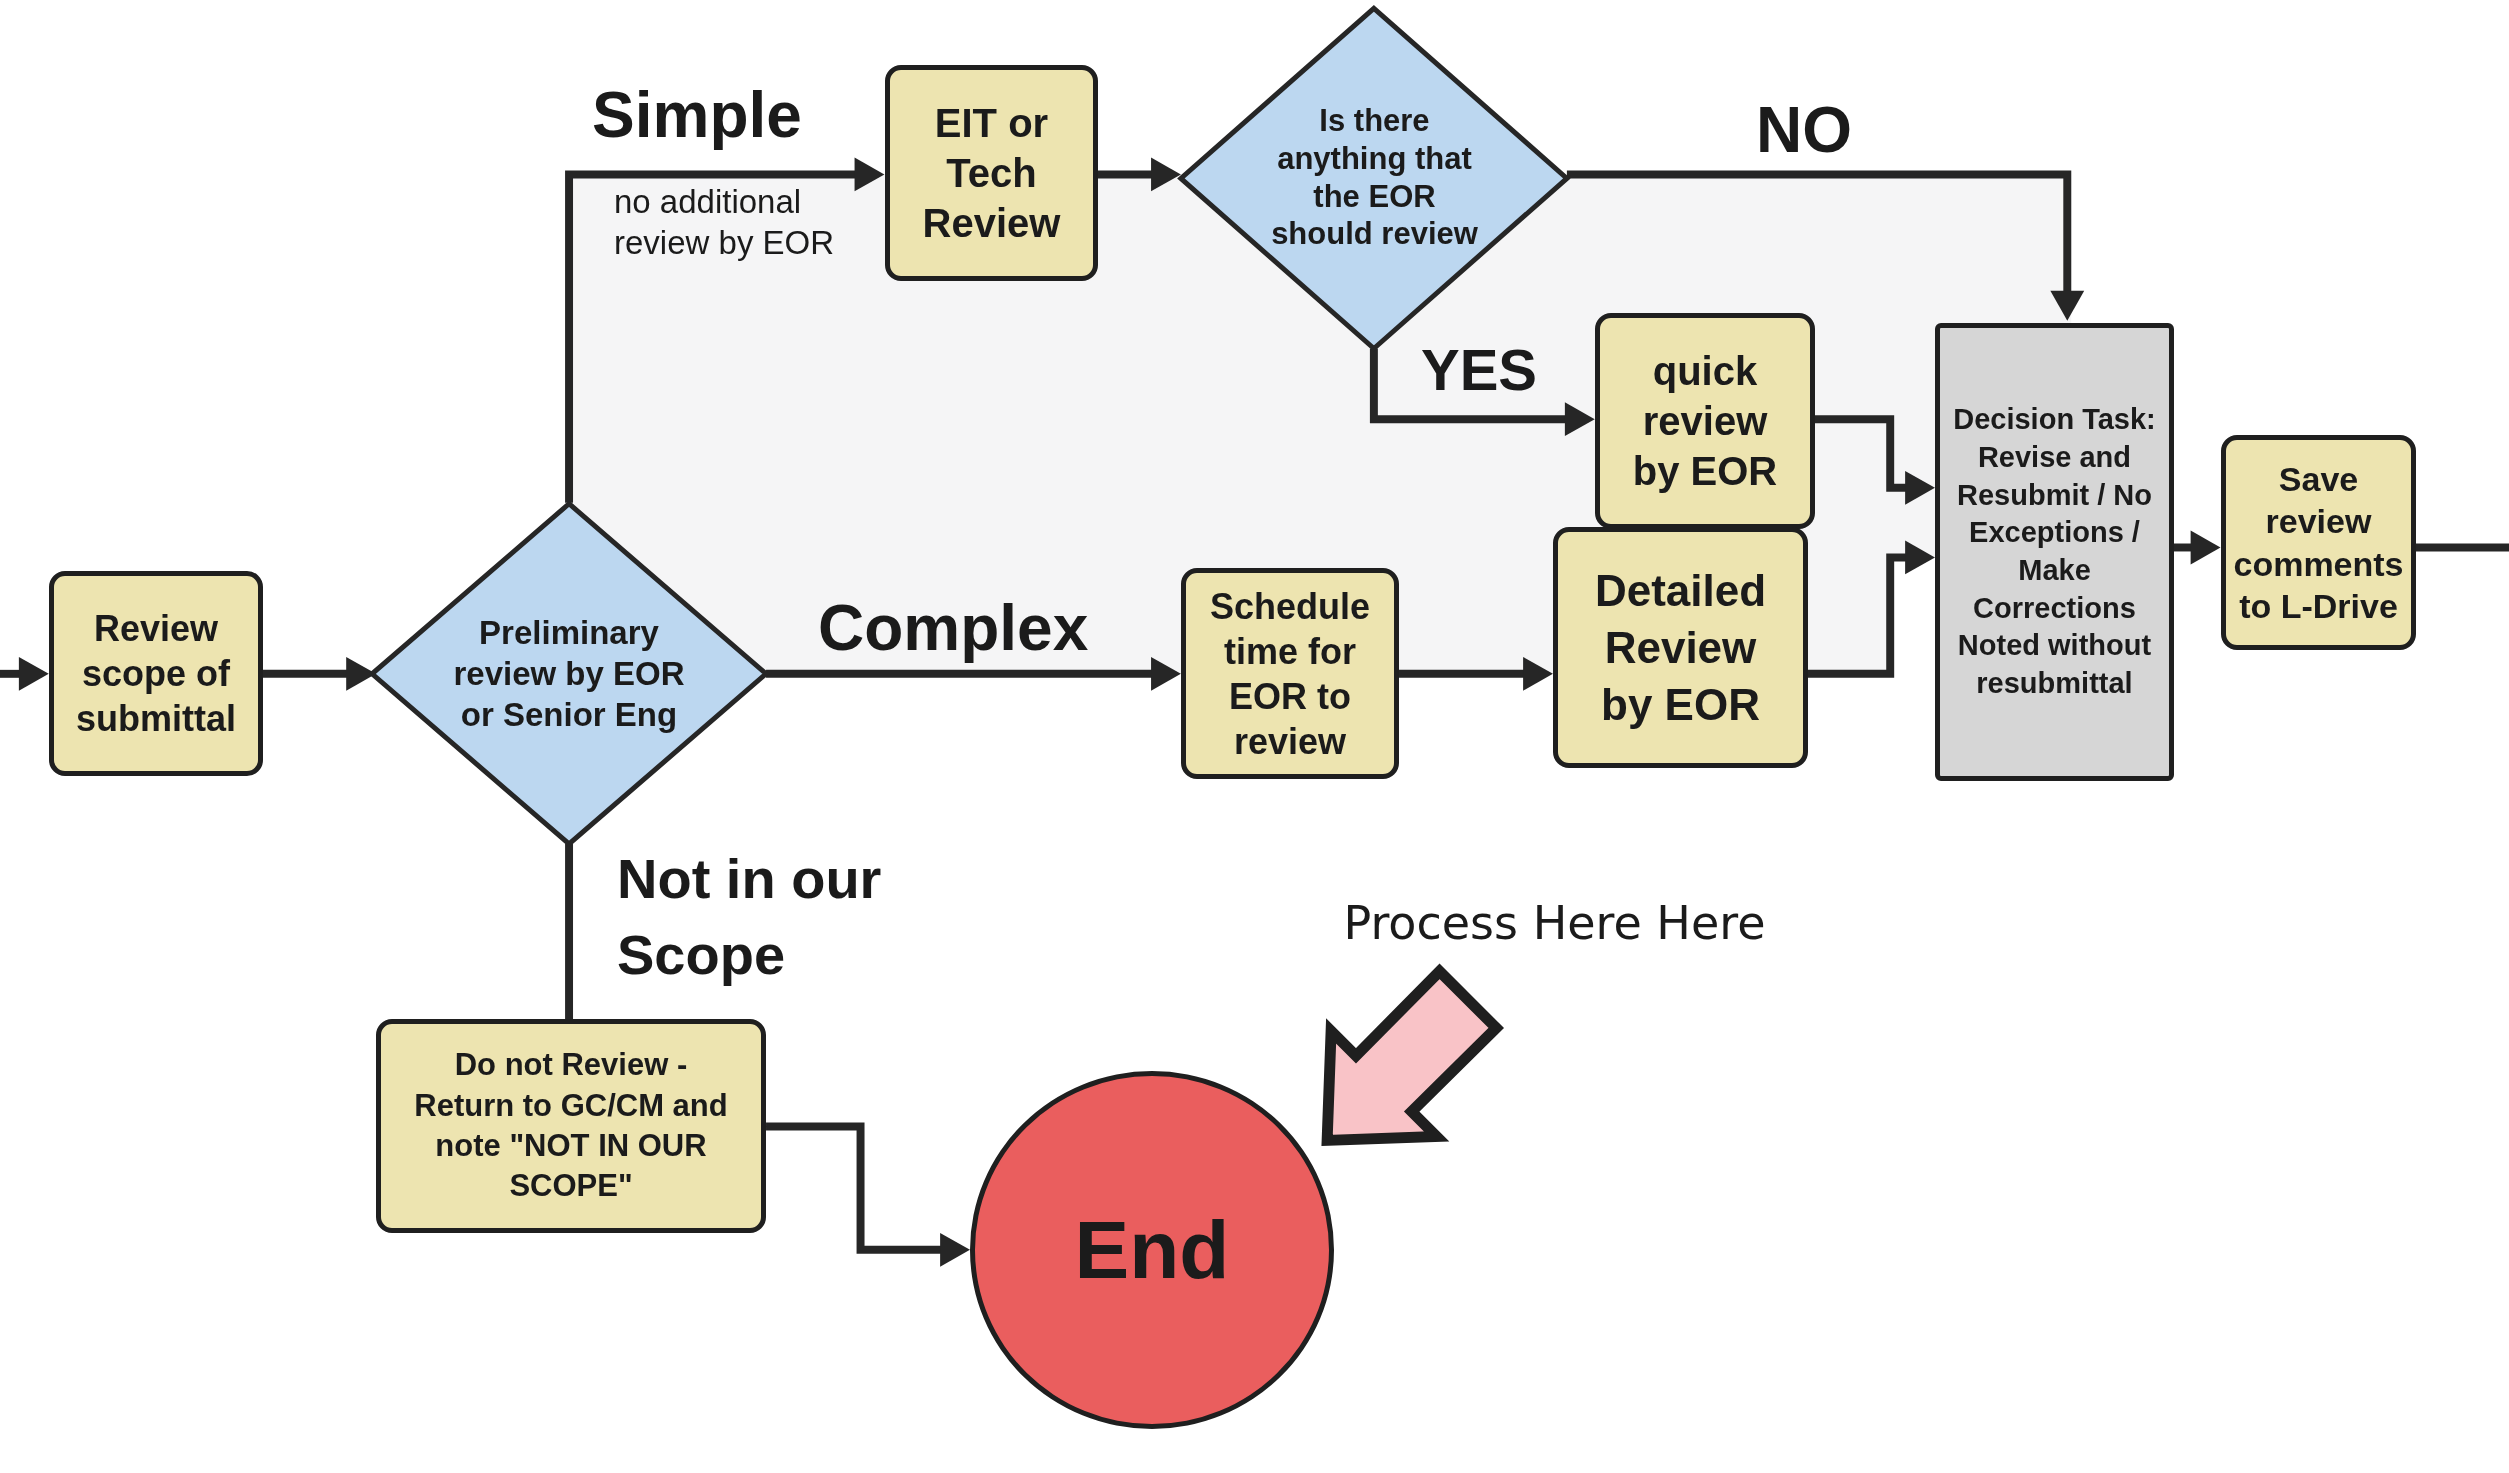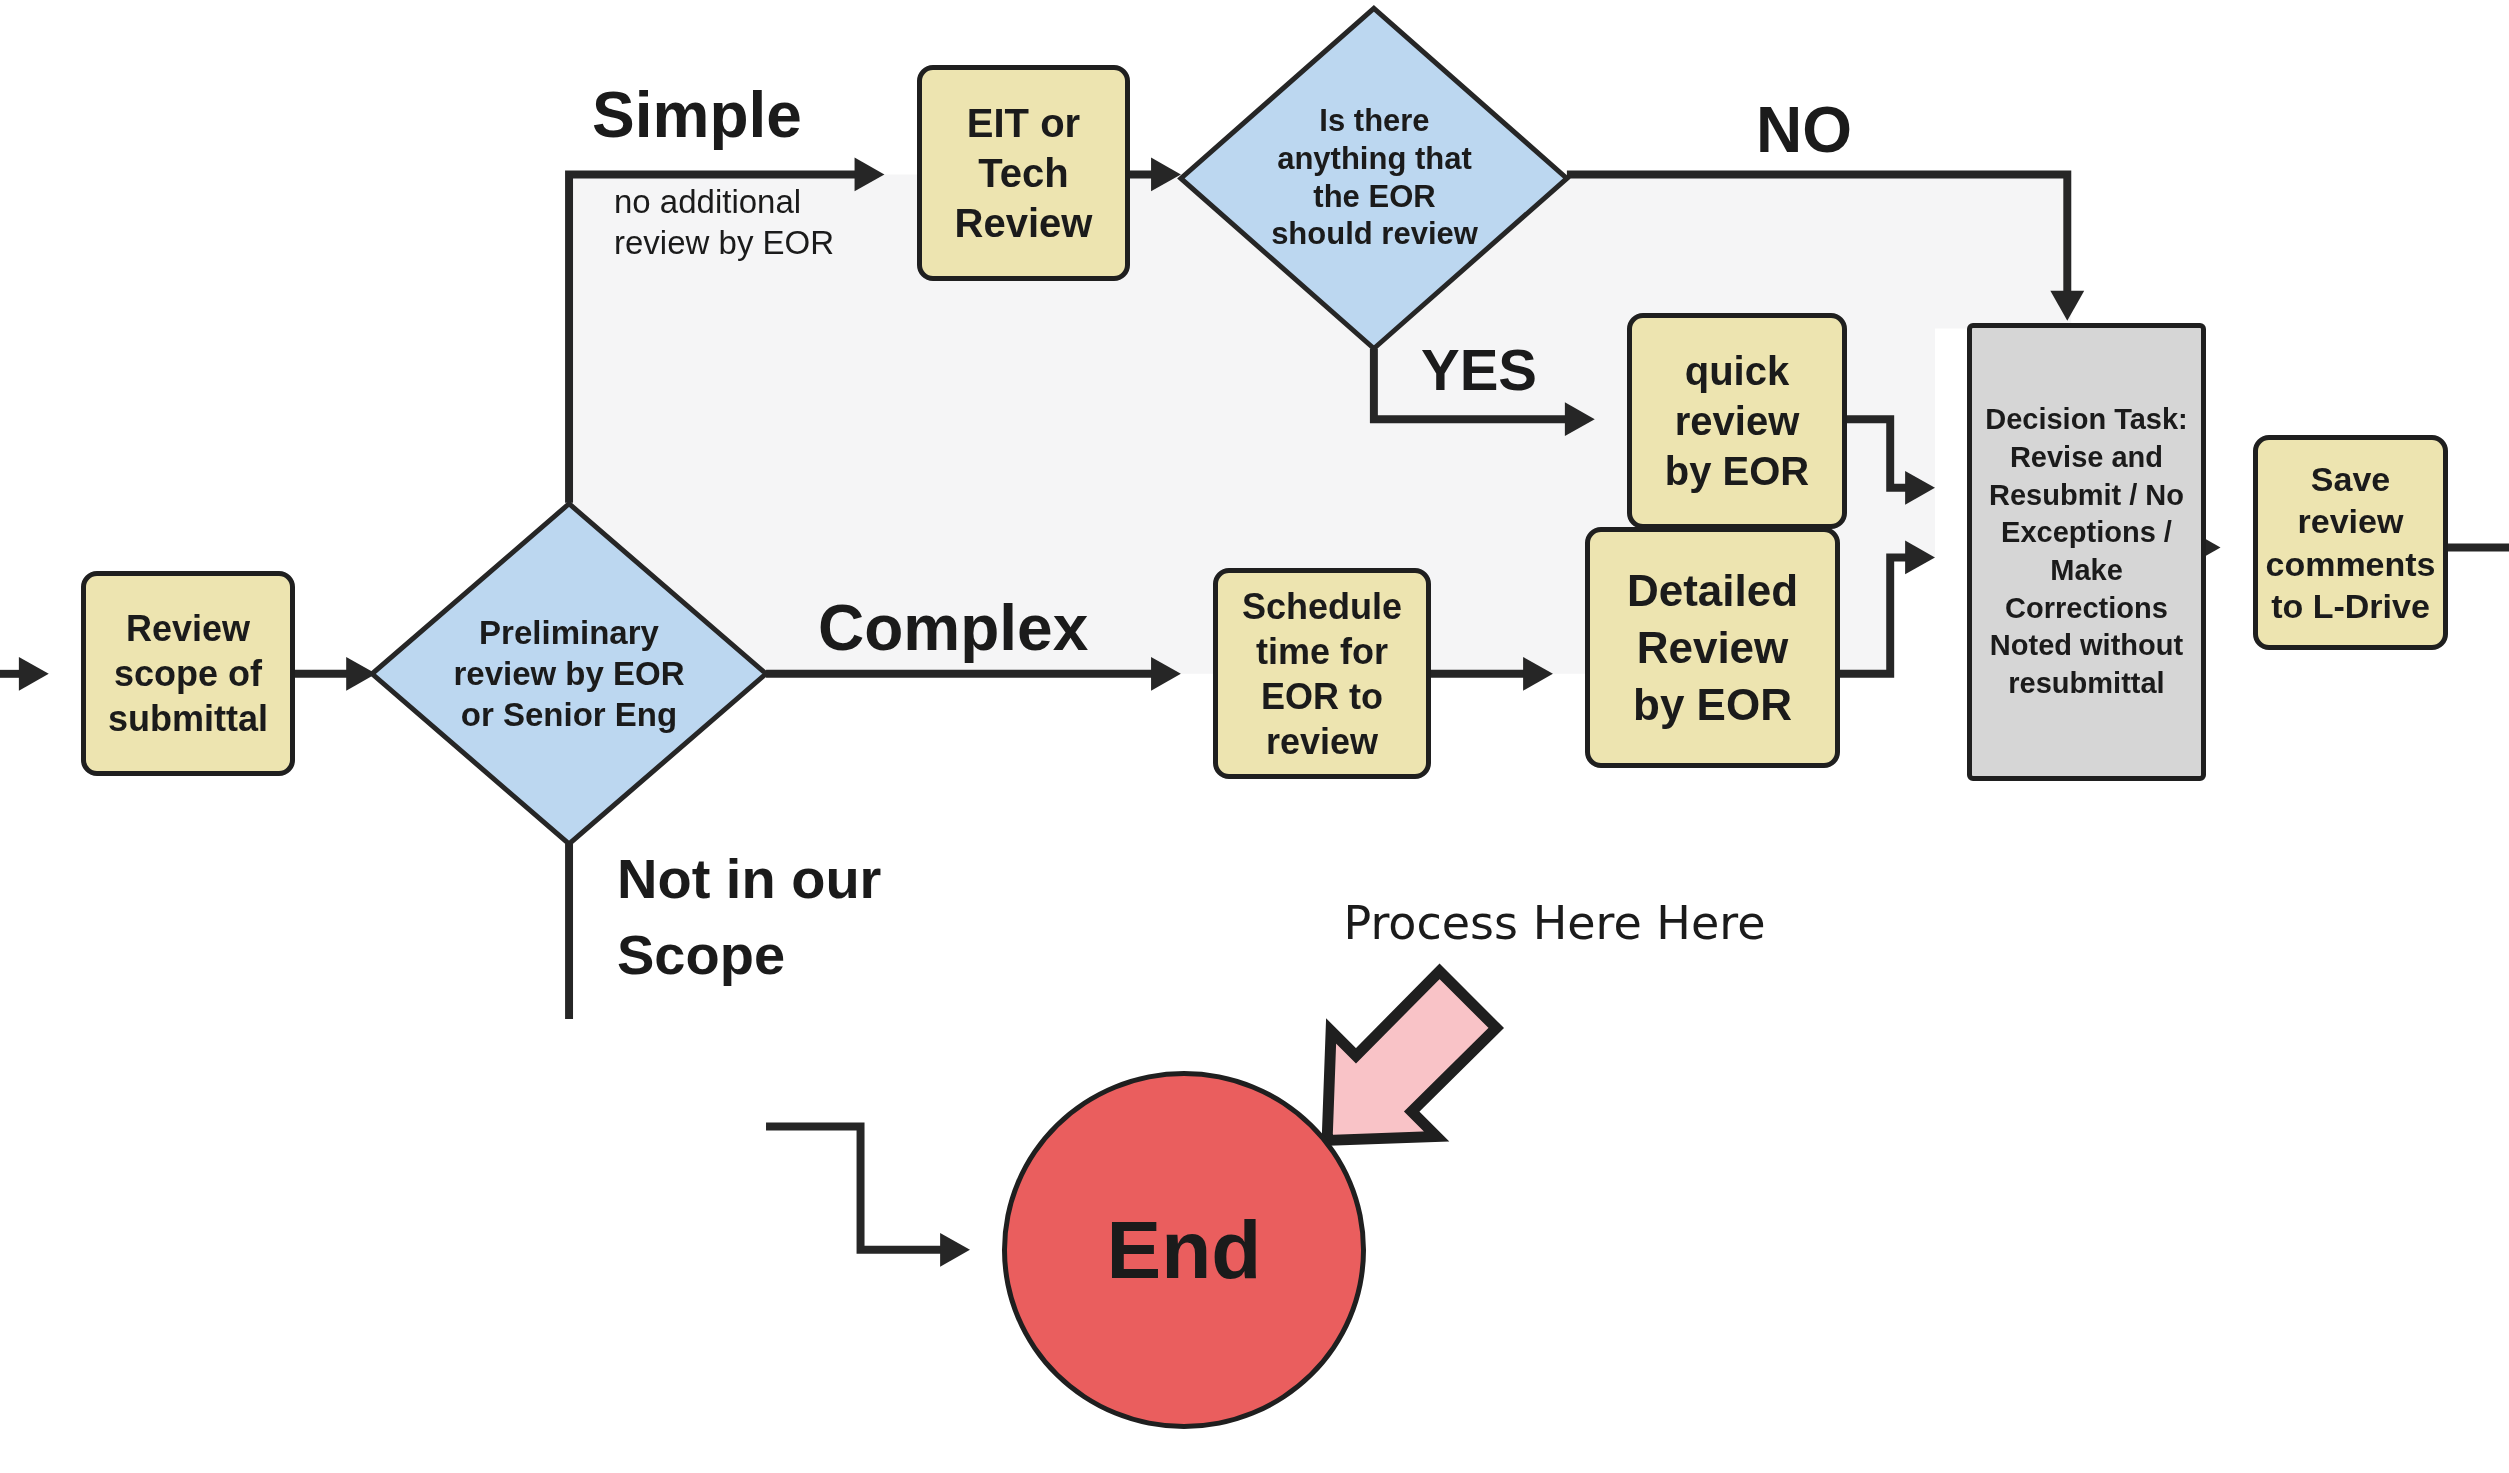--- a/index.html
+++ b/index.html
@@ -1,20 +1,20 @@
 <!DOCTYPE html>
 <html style="--task-fill: #EDE4B0; --task-border: #1F1F1F; --decision-fill: #BCD7F0; --gray-fill: #D6D6D6; --end-fill: #EA5E5E; --pink-fill: #F9C3C7; --line: #262626; --region-fill: #F5F5F6; --text: #1B1B1B;"><head>
 <meta charset="utf-8">
 <style>
   html,body{margin:0;padding:0;background:#ffffff;width:2509px;height:1474px;overflow:hidden;
     font-family:"Liberation Sans",sans-serif;}
   #canvas{position:relative;width:2509px;height:1474px;background:#fff;}
   #wires{position:absolute;left:0;top:0;width:2509px;height:1474px;}
   .node{position:absolute;display:flex;align-items:center;justify-content:center;text-align:center;
-    box-sizing:border-box;color:var(--text);font-weight:700;white-space:pre-line;margin-left:32px;}
+    box-sizing:border-box;color:var(--text);font-weight:700;white-space:pre-line;}
   .task{background:var(--task-fill);border:5px solid var(--task-border);border-radius:16px;}
   .graybox{background:var(--gray-fill);border:5px solid var(--task-border);border-radius:6px;}
   .endnode{background:var(--end-fill);border:5px solid var(--task-border);border-radius:50%;}
   .dtext{position:absolute;display:flex;align-items:center;justify-content:center;text-align:center;
     color:var(--text);font-weight:700;white-space:pre-line;}
   .elabel{position:absolute;color:var(--text);font-weight:800;white-space:pre-line;}
   .note{position:absolute;color:var(--text);font-weight:400;white-space:pre-line;text-align:left;}
   .annot{position:absolute;color:var(--text);font-weight:400;white-space:pre-line;text-align:center;
     font-family:"DejaVu Sans",sans-serif;}
   .ln{stroke:var(--line);stroke-width:8;fill:none;}
@@ -103,20 +103,24 @@
 Make
 Corrections
 Noted without
 resubmittal</div>
 
   <div class="node task" style="left:2221px;top:435px;width:195px;height:215px;font-size:34px;line-height:1.25;">Save
 review
 comments
 to L-Drive</div>
 
+  <div class="node task" style="left:376px;top:1019px;width:390px;height:214px;font-size:31px;line-height:1.3;">Do not Review -
+Return to GC/CM and
+note "NOT IN OUR
+SCOPE"</div>
 
   <div class="node endnode" style="left:970px;top:1071px;width:364px;height:358px;font-size:82px;font-weight:800;">End</div>
 
   <div class="dtext" style="left:400px;top:610px;width:338px;height:127px;font-size:33px;line-height:1.25;">Preliminary
 review by EOR
 or Senior Eng</div>
 
   <div class="dtext" style="left:1225px;top:101px;width:299px;height:153px;font-size:31px;line-height:1.22;">Is there
 anything that
 the EOR

